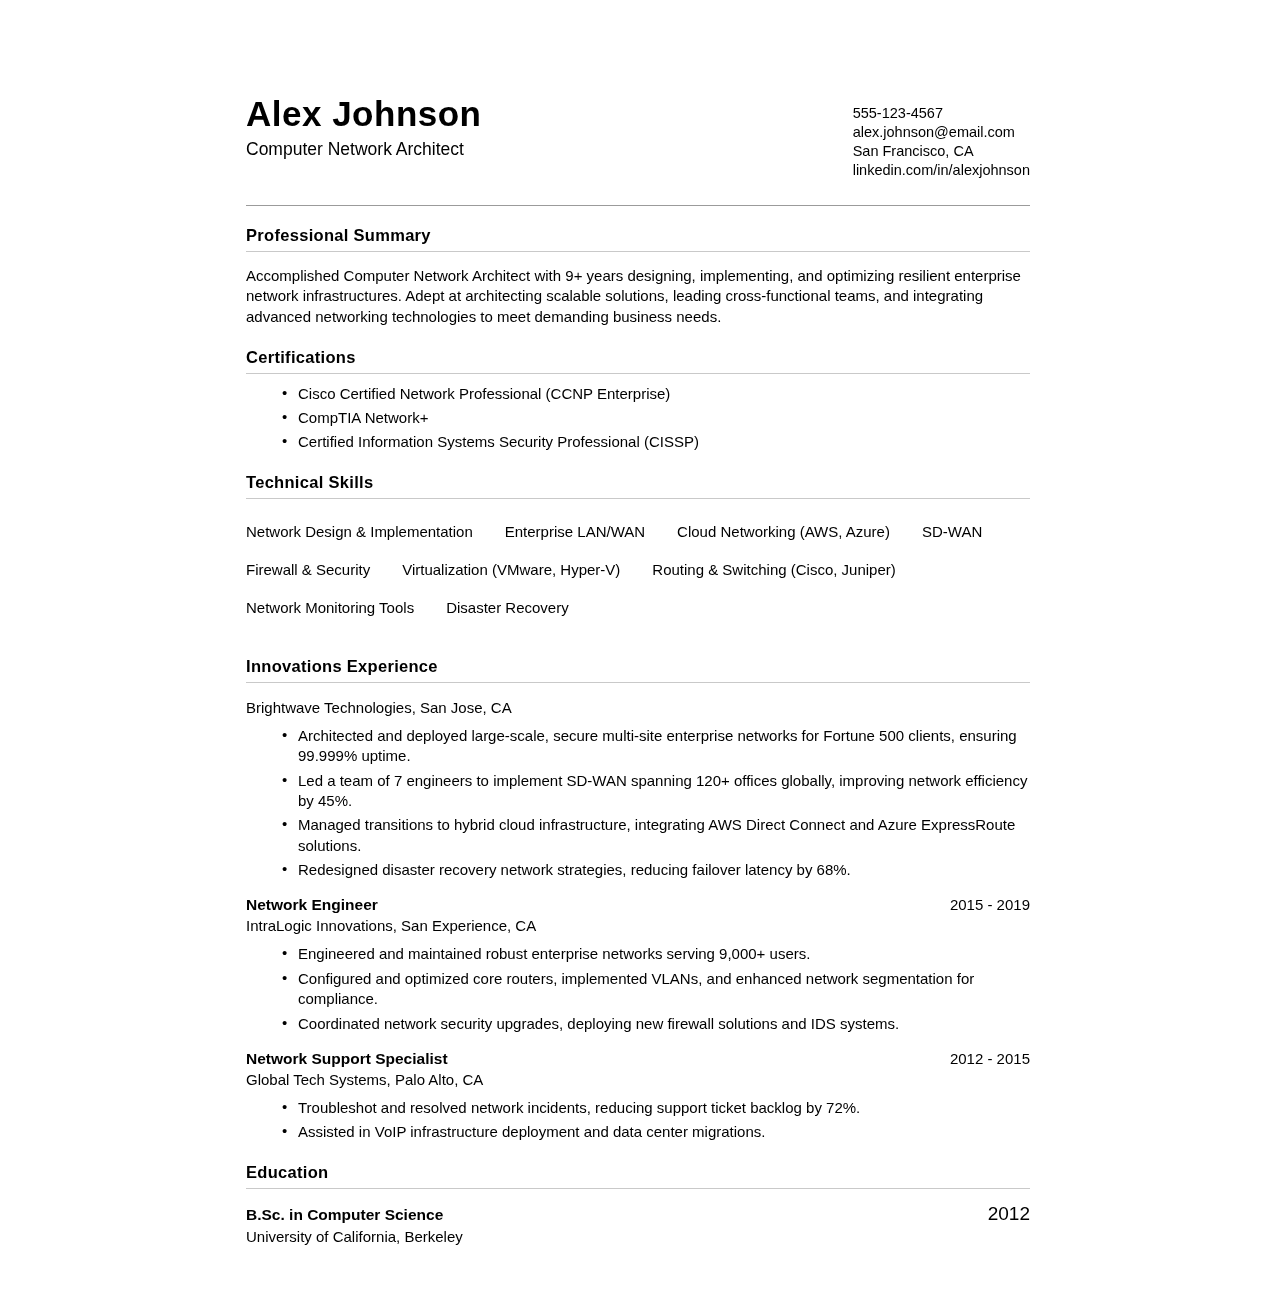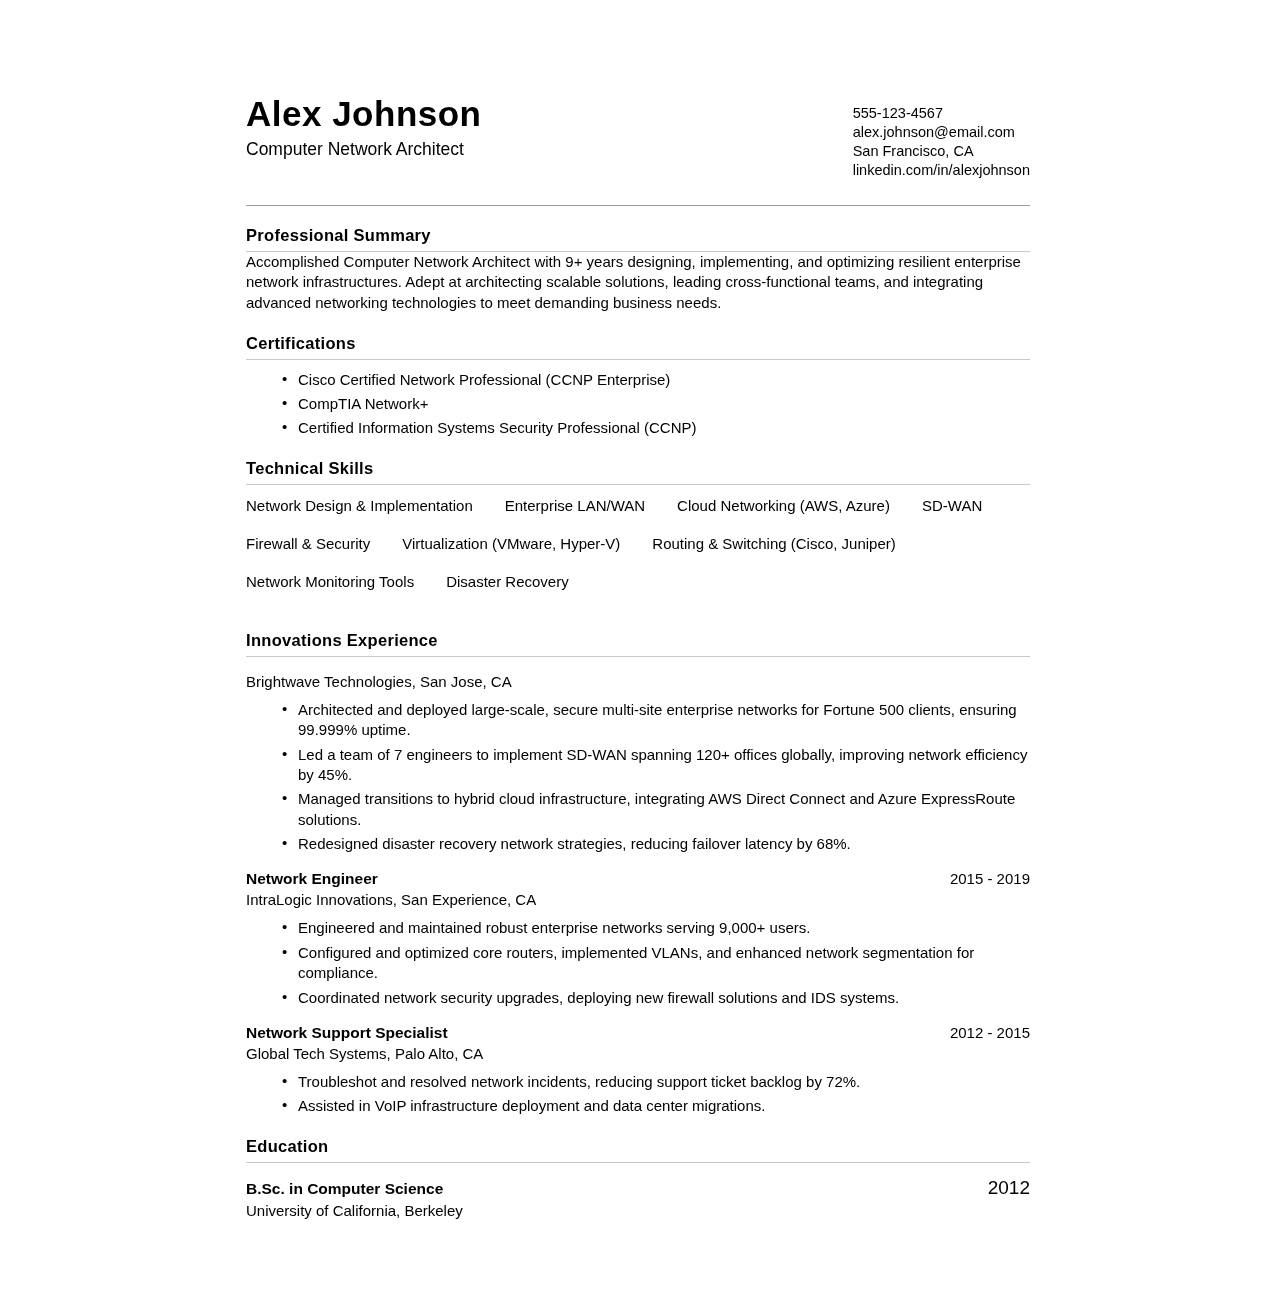--- a/index.html
+++ b/index.html
@@ -75,21 +75,21 @@
     margin: 0;
     padding-bottom: 6px;
   }
   .section-rule {
     border-top: 1px solid #c9c9c9;
   }
 
   .summary-text {
     font-size: 15px;
     line-height: 1.38;
-    margin: 0 0 0 0;
+    margin: 14px 0 0 0;
     text-align: left;
   }
 
   ul.bullets {
     margin: 10px 0 0 0;
     padding-left: 36px;
     list-style: none;
   }
   ul.bullets li {
     font-size: 15px;
@@ -101,21 +101,21 @@
   ul.bullets li:before {
     content: "\2022";
     position: absolute;
     left: 0;
     top: -1px;
     font-size: 15px;
   }
 
   
   .skills {
-    margin-top: 12px;
+    margin-top: 24px;
     text-align: center;
   }
   .skill-row {
     display: flex;
     flex-wrap: wrap;
     align-items: baseline;
   }
   .skill {
     font-size: 15px;
     line-height: 1.2;
@@ -193,21 +193,21 @@
       <div class="section-rule"></div>
       <p class="summary-text">Accomplished Computer Network Architect with 9+ years designing, implementing, and optimizing resilient enterprise network infrastructures. Adept at architecting scalable solutions, leading cross-functional teams, and integrating advanced networking technologies to meet demanding business needs.</p>
     </div>
 
     <div class="section">
       <div class="section-title">Certifications</div>
       <div class="section-rule"></div>
       <ul class="bullets">
         <li>Cisco Certified Network Professional (CCNP Enterprise)</li>
         <li>CompTIA Network+</li>
-        <li>Certified Information Systems Security Professional (CCNP)</li>
+        <li>Certified Information Systems Security Professional (CISSP)</li>
       </ul>
     </div>
 
     <div class="section">
       <div class="section-title">Technical Skills</div>
       <div class="section-rule"></div>
       <div class="skills">
         <div class="skill-row">
           <span class="skill">Network Design &amp; Implementation</span>
           <span class="skill">Enterprise LAN/WAN</span>

